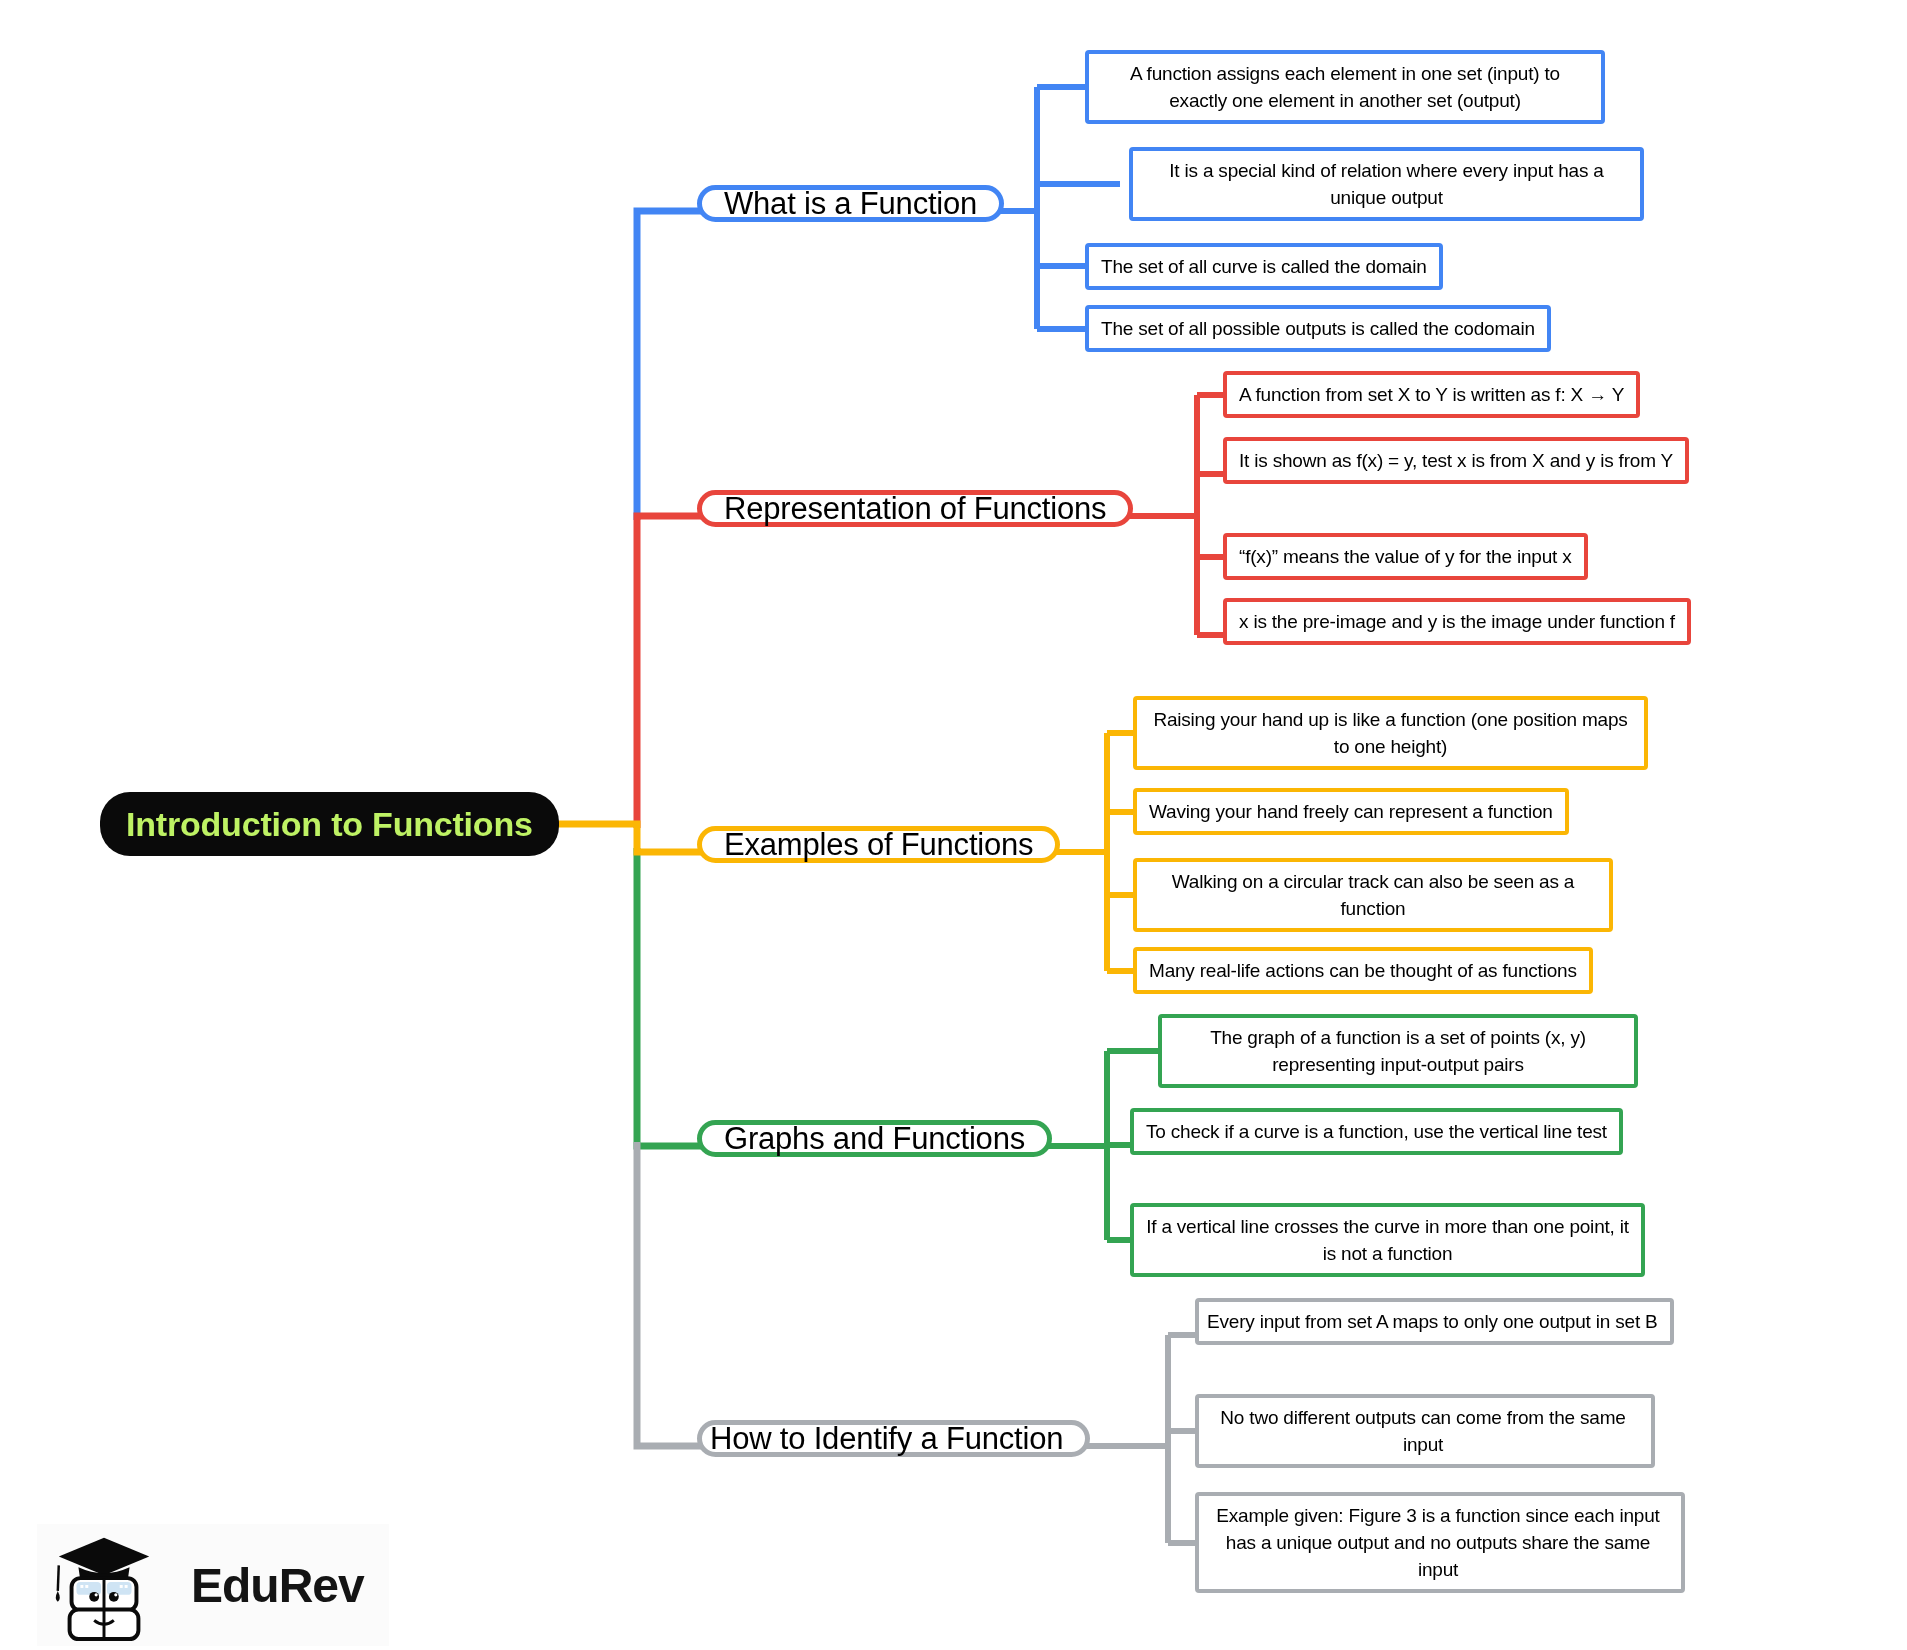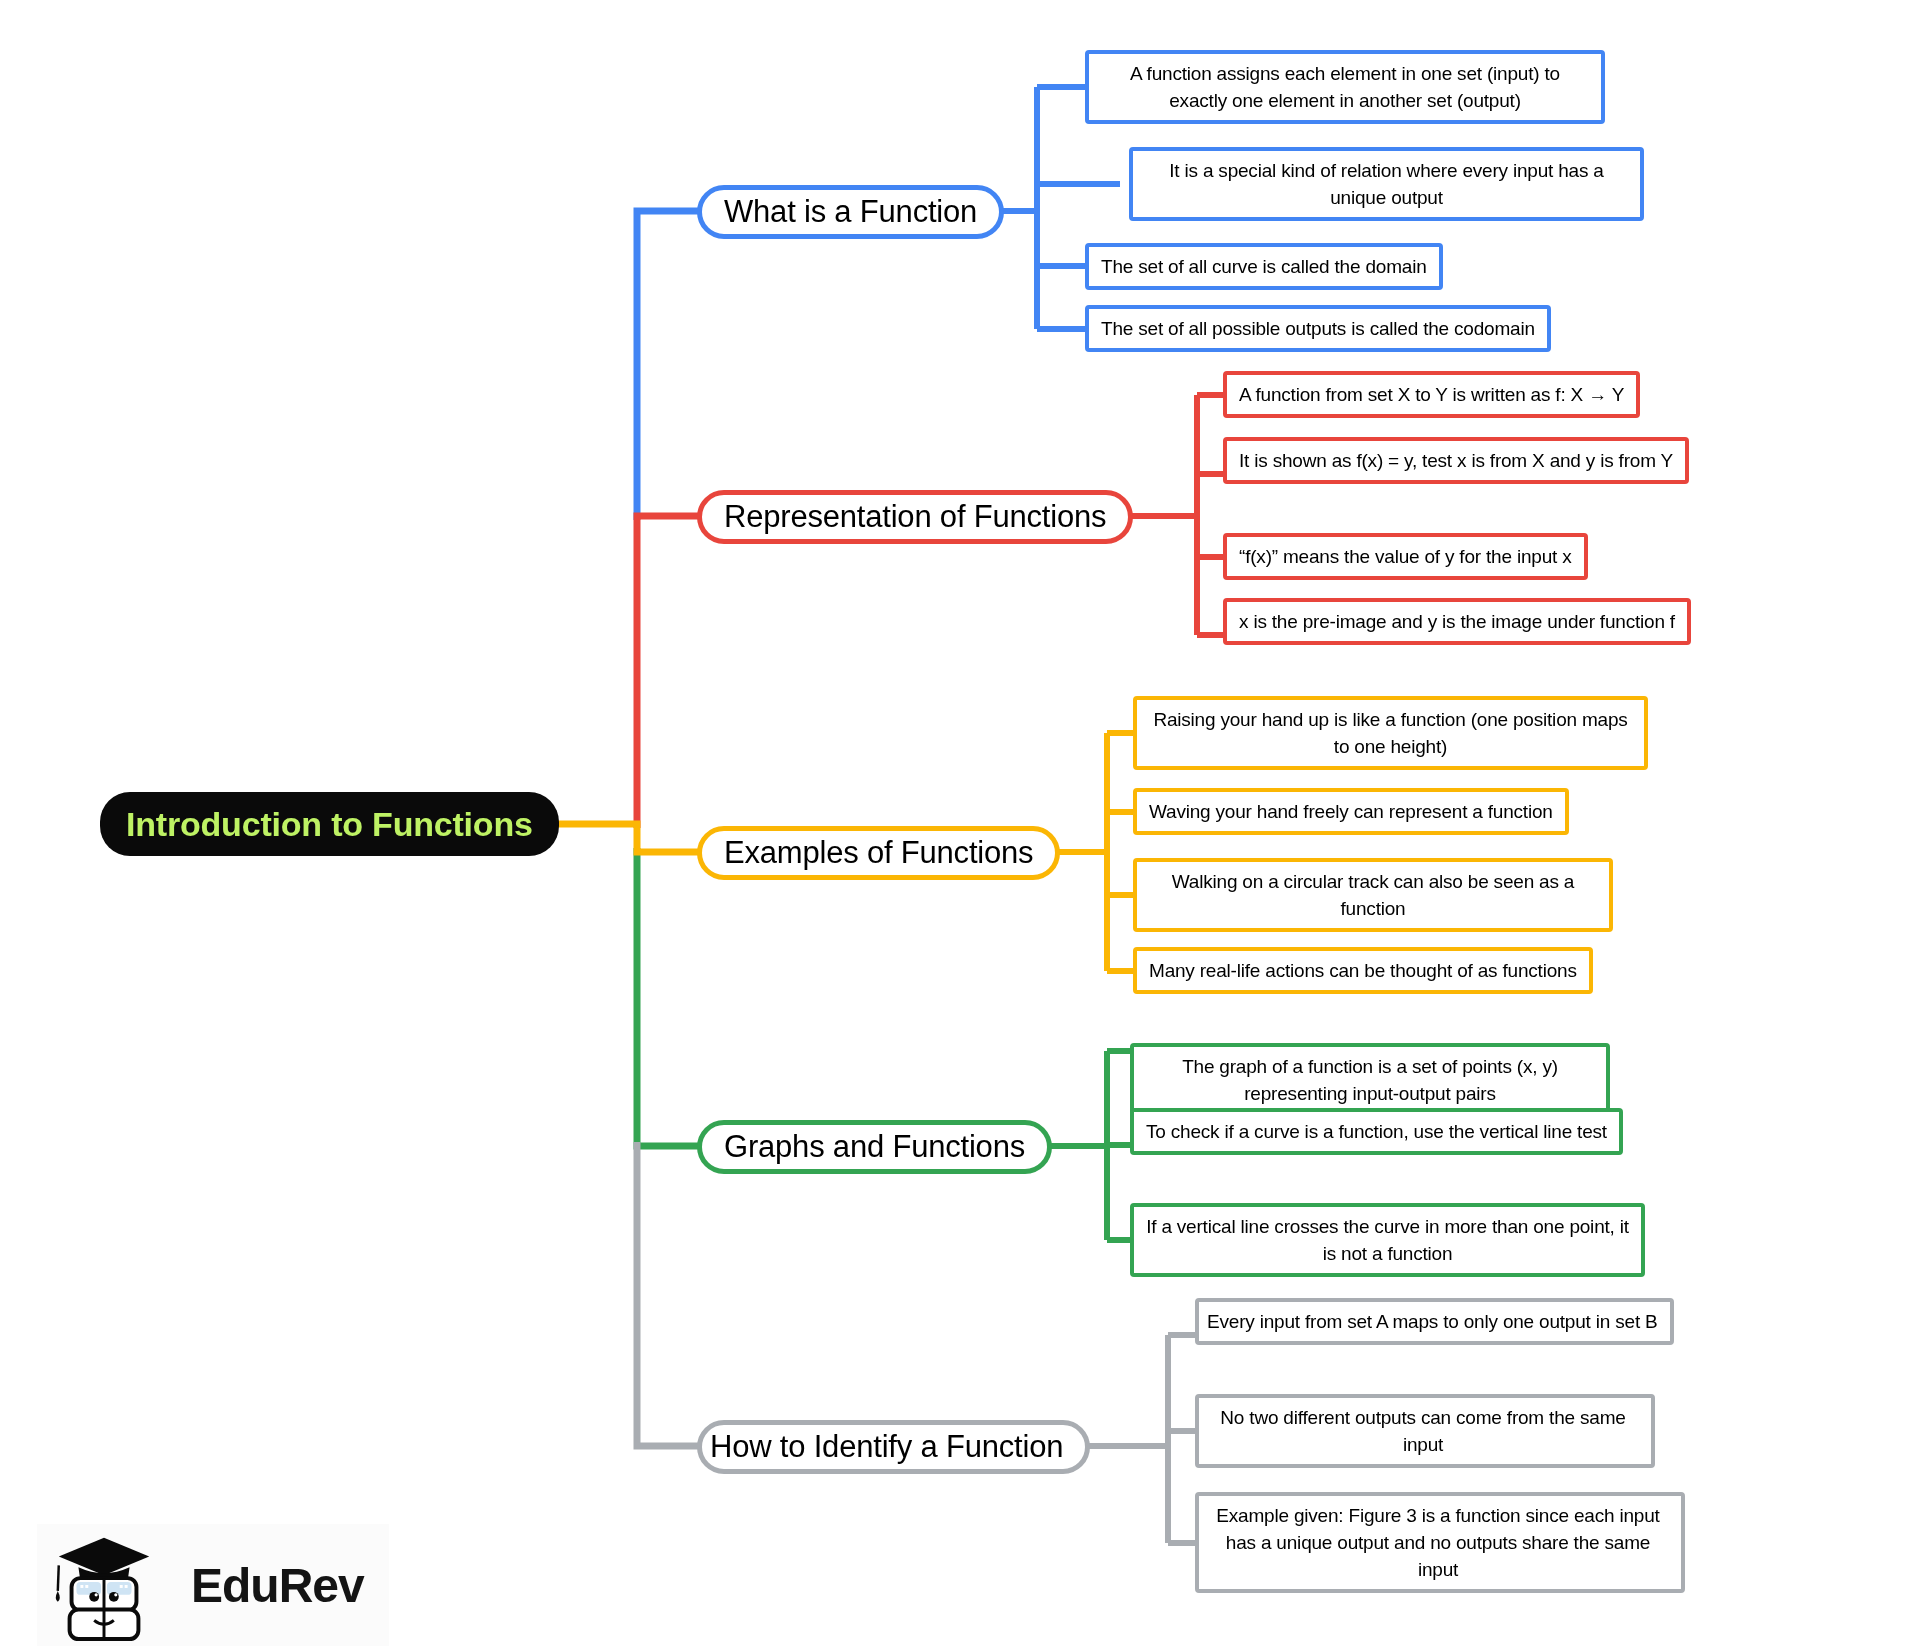--- a/index.html
+++ b/index.html
@@ -12,21 +12,21 @@
     position:absolute;z-index:1;background:#ffffff;box-sizing:border-box;
     display:flex;align-items:center;justify-content:center;text-align:center;
     color:#000;letter-spacing:-0.2px;
   }
   .root{
     left:100px;top:792px;height:64px;width:max-content;padding:0 26px;
     background:#0a0a0a;color:#bef264;font-size:34px;font-weight:bold;
     border-radius:30px;
   }
   .branch{
-    left:697px;height:54px;width:max-content;padding:0 22px;
+    left:697px;height:37px;width:max-content;padding:0 22px;
     font-size:31px;border-radius:27px;border-style:solid;border-width:5px;
     white-space:nowrap;
   }
   .leaf{
     width:max-content;padding:6px 12px;font-size:19px;line-height:27px;
     border-style:solid;border-width:4px;border-radius:4px;
   }
   .c0{border-color:#4285F4;} .c1{border-color:#E8453C;} .c2{border-color:#FBB604;}
   .c3{border-color:#34A452;} .c4{border-color:#A9ADB2;padding-left:8px;}
   
@@ -40,21 +40,21 @@
   .l10{left:1223px;top:371px;max-width:640px;}
   .l11{left:1223px;top:437px;max-width:500px;}
   .l12{left:1223px;top:533px;max-width:640px;}
   .l13{left:1223px;top:598px;max-width:510px;}
   
   .l20{left:1133px;top:696px;max-width:515px;}
   .l21{left:1133px;top:788px;max-width:640px;}
   .l22{left:1133px;top:858px;max-width:480px;}
   .l23{left:1133px;top:947px;max-width:640px;}
   
-  .l30{left:1130px;top:1014px;max-width:480px;margin-top:29px;}
+  .l30{left:1158px;top:1014px;max-width:480px;}
   .l31{left:1130px;top:1108px;max-width:540px;}
   .l32{left:1130px;top:1203px;max-width:515px;}
   
   .l40{left:1195px;top:1298px;max-width:480px;}
   .l41{left:1195px;top:1394px;max-width:460px;}
   .l42{left:1195px;top:1492px;max-width:490px;}
   
   .logo{
     position:absolute;left:37px;top:1524px;width:352px;height:122px;z-index:1;
     background:#fbfbfb;display:flex;align-items:center;gap:28px;padding-left:8px;

